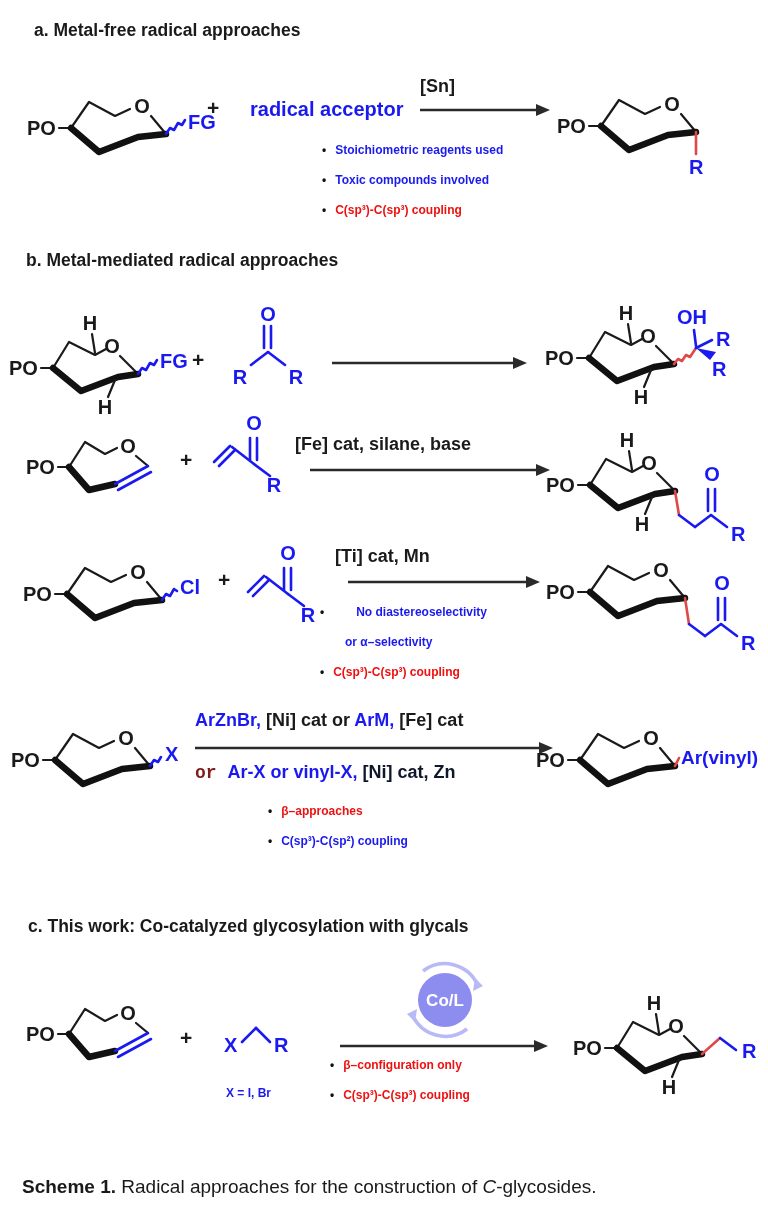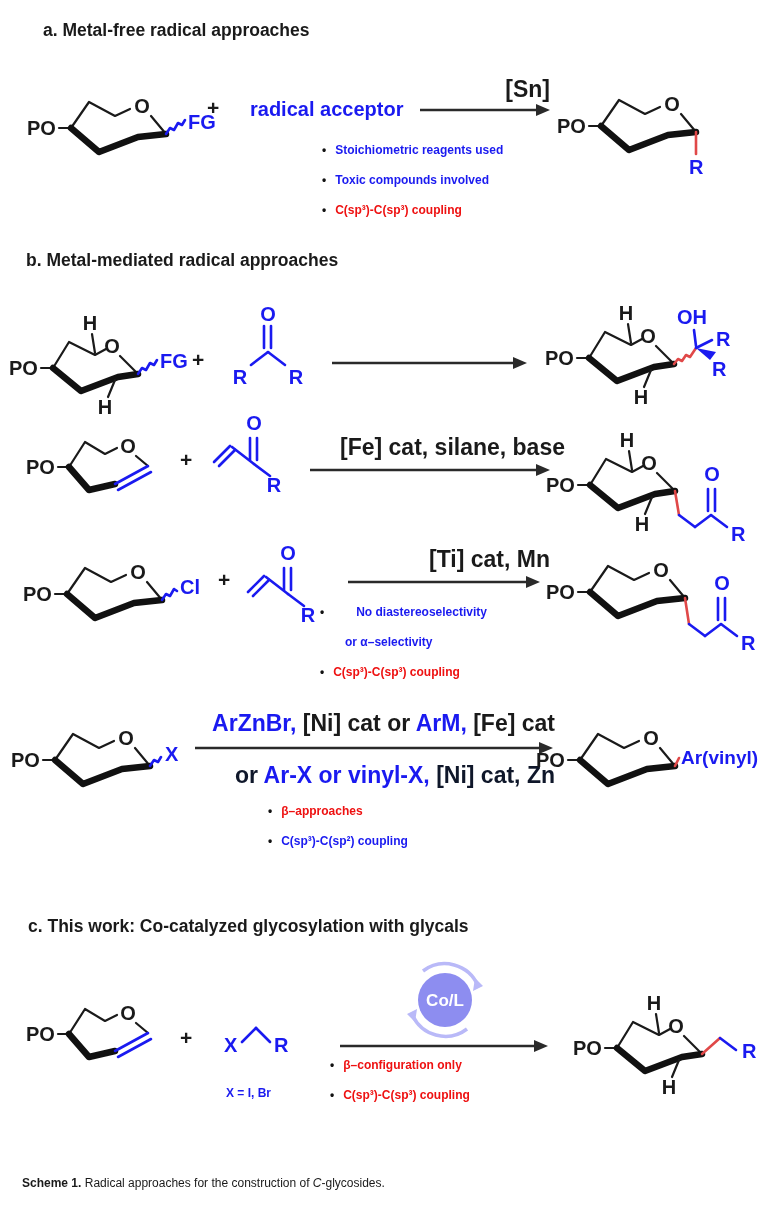--- a/index.html
+++ b/index.html
@@ -4,38 +4,38 @@
 <style>
   html,body{margin:0;padding:0;background:#fff;}
   #page{position:relative;width:768px;height:1217px;background:#ffffff;
         font-family:"Liberation Sans","DejaVu Sans",sans-serif;overflow:hidden;}
   .abs{position:absolute;}
   .lbl{font-weight:bold;white-space:nowrap;}
   .h{font-size:17.5px;color:#1a1a1a;}
   .blue{color:#1a1af0;}
   .bullet-line{font-size:12px;font-weight:bold;white-space:nowrap;}
   .dot{color:#111;margin-right:9px;}
-  .cond{font-size:23px;color:#1a1a1a;text-align:right;}
+  .cond{font-size:18px;color:#1a1a1a;text-align:left;}
   .plus{font-size:21px;font-weight:bold;color:#1a1a1a;}
   svg{overflow:visible;}
   svg text{font-weight:bold;font-size:20px;font-family:"Liberation Sans","DejaVu Sans",sans-serif;}
   .t-blk{fill:#1a1a1a;} .t-blue{fill:#1a1af0;} .t-white{fill:#ffffff;}
   .thin{stroke:#1a1a1a;stroke-width:2.2;fill:none;stroke-linejoin:round;stroke-linecap:round;}
   .bold{stroke:#111111;stroke-width:6.5;fill:none;stroke-linejoin:round;stroke-linecap:round;}
   .bblue{stroke:#1a1af0;stroke-width:2.6;fill:none;stroke-linejoin:round;stroke-linecap:round;}
   .bred{stroke:#e04848;stroke-width:2.6;fill:none;stroke-linejoin:round;stroke-linecap:round;}
   .arrowline{stroke:#2a2a2a;stroke-width:2.3;}
-  .caption{font-size:12px;color:#1a1a1a;}
+  .caption{font-size:19px;color:#1a1a1a;}
 </style>
 </head>
 <body>
 
 <div id="page">
 
-  <div class="abs lbl h" style="left:43px;top:20px;">a. Metal-free radical approaches</div>
+  <div class="abs lbl h" style="left:34px;top:20px;">a. Metal-free radical approaches</div>
 
   <svg class="abs" style="left:26px;top:76px;" width="205" height="95">
     <text x="1" y="59" class="t-blk">PO</text>
     <line x1="33" y1="52" x2="45" y2="52" class="thin"></line>
     <path class="thin" d="M45,52 L63,26 L89,40 L104,33"></path>
     <text x="116" y="37" text-anchor="middle" class="t-blk">O</text>
     <path class="thin" d="M125,40 L140,58"></path>
     <path class="bold" d="M45,52 L73,76 L112,61 L140,58"></path>
     <path class="bblue" d="M140,58 l4,-6 l4,2 l4,-7 l4,2 l3,-5"></path>
     <text x="162" y="53" class="t-blue">FG</text>
@@ -245,21 +245,21 @@
   </svg>
 
   <div class="abs lbl cond" style="left:195px;top:710px;width:360px;">
     <span style="color: rgb(26, 26, 240);">ArZnBr, </span><span style="color: rgb(26, 26, 26);">[Ni] cat or </span><span style="color: rgb(26, 26, 240);">ArM, </span><span style="color: rgb(26, 26, 26);">[Fe] cat</span>
   </div>
   <svg class="abs" style="left:195px;top:740px;" width="358" height="16">
     <line x1="0" y1="8" x2="345" y2="8" class="arrowline"></line>
       <polygon points="344,2 358,8 344,14" fill="#2a2a2a"></polygon>
   </svg>
   <div class="abs lbl cond" style="left:195px;top:762px;width:360px;">
-    <span style="color: #0f172a;">or </span><span style="color: rgb(26, 26, 240);">Ar-X or vinyl-X, </span><span style="color: #0f172a;">[Ni] cat, Zn</span>
+    <span style="color: #7f1d1d; font-family: Liberation Mono, monospace;">or </span><span style="color: rgb(26, 26, 240);">Ar-X or vinyl-X, </span><span style="color: #0f172a;">[Ni] cat, Zn</span>
   </div>
 
   <svg class="abs" style="left:535px;top:708px;" width="233" height="95">
     <text x="1" y="59" class="t-blk">PO</text>
     <line x1="33" y1="52" x2="45" y2="52" class="thin"></line>
     <path class="thin" d="M45,52 L63,26 L89,40 L104,33"></path>
     <text x="116" y="37" text-anchor="middle" class="t-blk">O</text>
     <path class="thin" d="M125,40 L140,58"></path>
     <path class="bold" d="M45,52 L73,76 L112,61 L140,58"></path>
     <line x1="140" y1="58" x2="144" y2="50" class="bred"></line>

